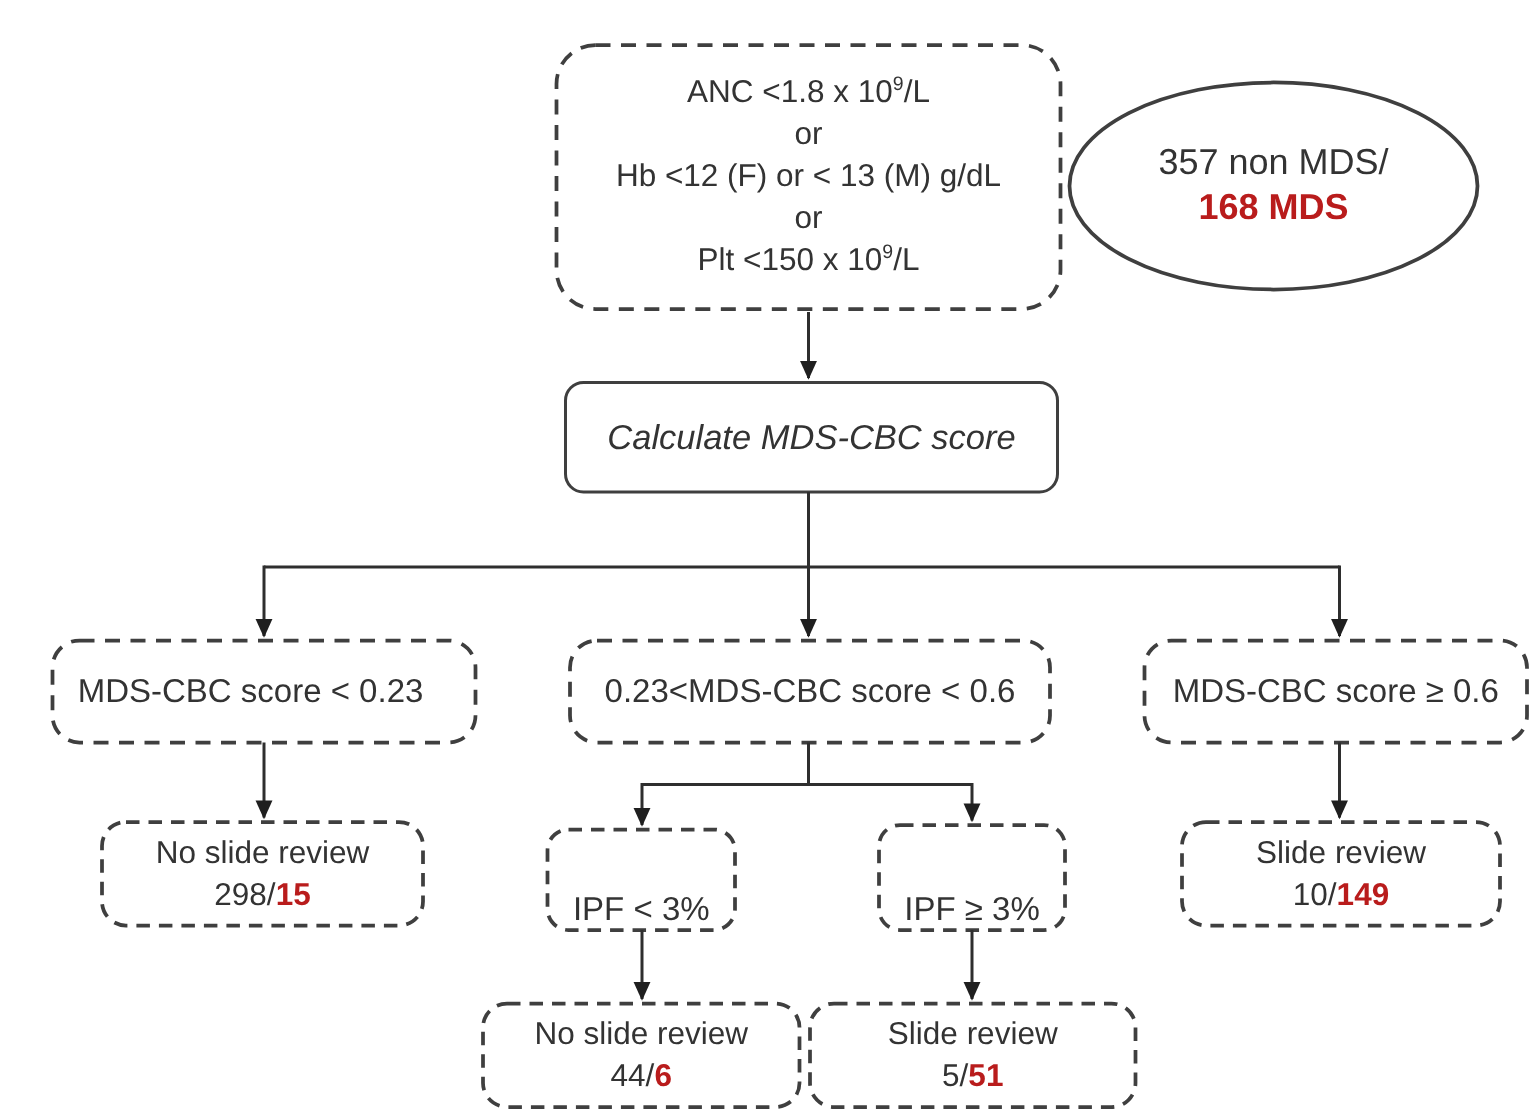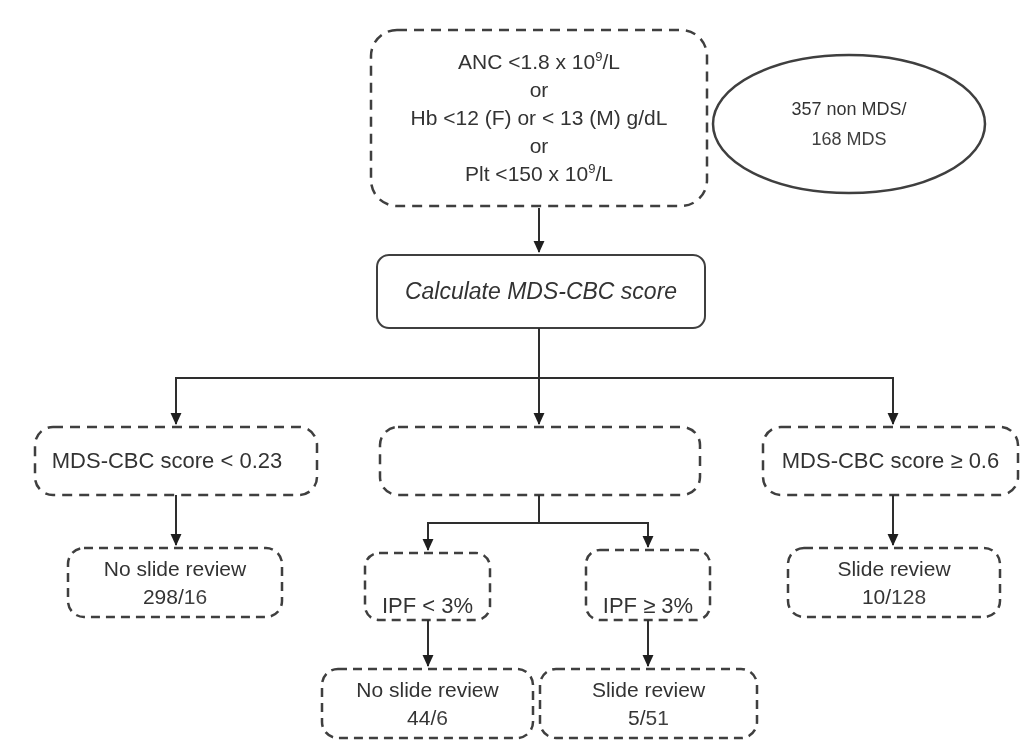--- a/index.html
+++ b/index.html
@@ -27,22 +27,22 @@
     text-align: center;
     box-sizing: border-box;
     line-height: 1.28;
   }
   .node .ln { display: block; white-space: nowrap; }
   .criteria { font-size: 21px; line-height: 28px; }
   .calc { font-size: 23px; }
   .branch { font-size: 22px; }
   .leaf { font-size: 21px; line-height: 28px; }
   .ipf { font-size: 22px; justify-content: flex-end; }
-  .cohort { font-size: 18px; line-height: 30px; }
-  .red { color: #404040; font-weight: 400; }
+  .cohort { font-size: 24px; line-height: 30px; }
+  .red { color: #b91c1c; font-weight: 700; }
   .sup {
     font-size: 0.62em;
     vertical-align: super;
     line-height: 0;
   }
 </style>
 </head>
 <body>
 
 <div class="canvas">
@@ -95,40 +95,43 @@
     <span class="ln red">168 MDS</span>
   </div>
 
   <div class="node calc" style="left:377px; top:255px; width:328px; height:73px;font-style:italic;">
     <span class="ln">Calculate MDS-CBC score</span>
   </div>
 
   <div class="node branch" style="left:26px; top:427px; width:282px; height:68px;">
     <span class="ln">MDS-CBC score &lt; 0.23</span>
   </div>
+  <div class="node branch" style="left:380px; top:427px; width:320px; height:68px;">
+    <span class="ln">0.23&lt;MDS-CBC score &lt; 0.6</span>
+  </div>
   <div class="node branch" style="left:763px; top:427px; width:255px; height:68px;text-align:right;">
     <span class="ln">MDS-CBC score ≥ 0.6</span>
   </div>
 
   <div class="node leaf" style="left:68px; top:548px; width:214px; height:69px;">
     <span class="ln">No slide review</span>
-    <span class="ln"><span>298/</span><span class="red">16</span></span>
+    <span class="ln"><span>298/</span><span class="red">15</span></span>
   </div>
 
   <div class="node ipf" style="left:365px; top:553px; width:125px; height:67px;">
     <span class="ln">IPF &lt; 3%</span>
   </div>
 
   <div class="node ipf" style="left:586px; top:550px; width:124px; height:70px;">
     <span class="ln">IPF ≥ 3%</span>
   </div>
 
   <div class="node leaf" style="left:788px; top:548px; width:212px; height:69px;">
     <span class="ln">Slide review</span>
-    <span class="ln"><span>10/</span><span class="red">128</span></span>
+    <span class="ln"><span>10/</span><span class="red">149</span></span>
   </div>
 
   <div class="node leaf" style="left:322px; top:669px; width:211px; height:69px;">
     <span class="ln">No slide review</span>
     <span class="ln"><span>44/</span><span class="red">6</span></span>
   </div>
 
   <div class="node leaf" style="left:540px; top:669px; width:217px; height:69px;">
     <span class="ln">Slide review</span>
     <span class="ln"><span>5/</span><span class="red">51</span></span>

